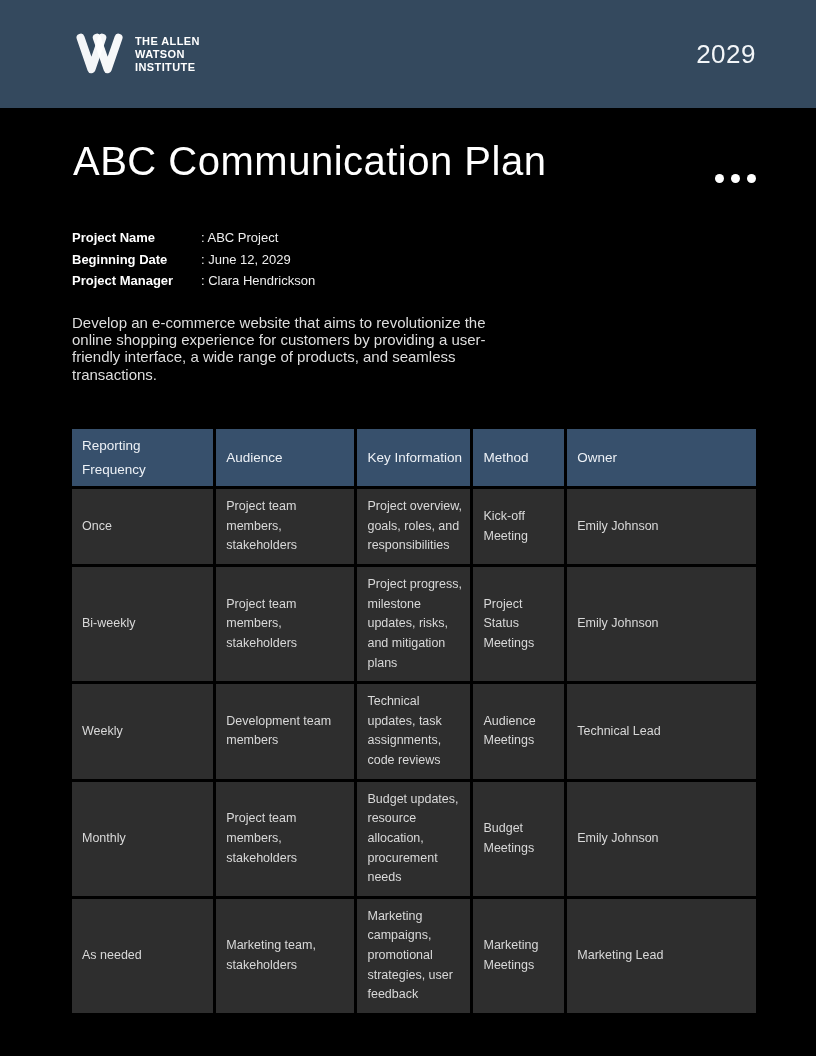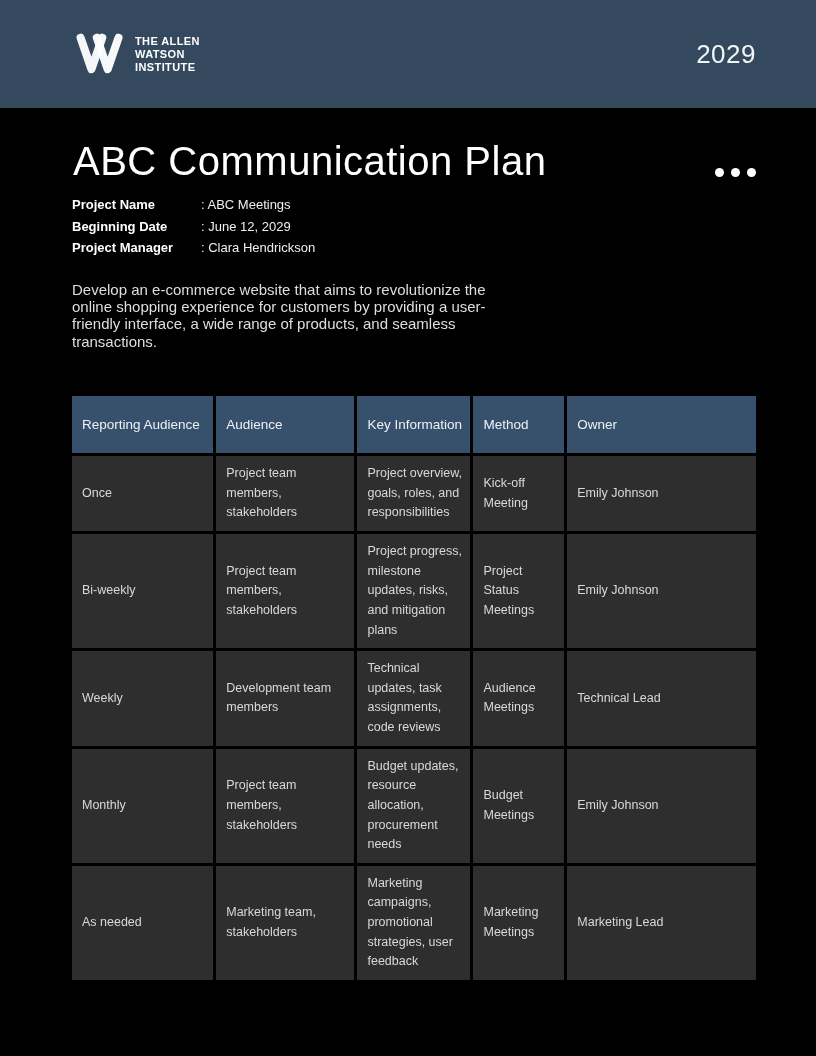--- a/index.html
+++ b/index.html
@@ -15,29 +15,29 @@
     padding: 0 60px 0 73px;
   }
   .logo { display: flex; align-items: center; gap: 10px; }
   .logo-mark { flex: 0 0 auto; display: block; }
   .logo-text { color: #ffffff; font-weight: bold; font-size: 11px; line-height: 13px; letter-spacing: 0.4px; }
   .year { color: #f2f5f8; font-size: 26px; letter-spacing: 0.5px; }
 
   
   .main { padding: 0 60px 0 72px; }
 
-  .title-row { display: flex; justify-content: space-between; align-items: center; margin-top: 31px; }
+  .title-row { display: flex; justify-content: space-between; align-items: flex-end; margin-top: 31px; }
   .doc-title {
     color: #ffffff; font-size: 40px; font-weight: 300; letter-spacing: 0.5px; line-height: 1.1;
     padding-left: 1px;
   }
   .menu-dots { display: flex; gap: 7px; margin-top: 22px; cursor: pointer; }
   .menu-dots i { width: 9px; height: 9px; border-radius: 50%; background: #ffffff; display: block; }
 
-  .details { margin-top: 11px; text-decoration: underline; }
+  .details { margin-top: 44px; text-decoration: underline; }
   .detail-row { display: flex; font-size: 13px; line-height: 21.5px; }
   .detail-label { width: 129px; font-weight: bold; color: #ffffff; }
   .detail-value { color: #efefef; }
 
   .purpose { margin-top: 22px; }
   .purpose-heading { font-size: 13.5px; font-weight: bold; color: #ffffff; margin-bottom: 7px; }
   .purpose-text { font-size: 15px; line-height: 17.4px; color: #dedede; max-width: 448px; }
 
   
   table.comm-table {
@@ -89,21 +89,21 @@
       <div class="menu-dots">
         <i></i>
         <i></i>
         <i></i>
       </div>
     </div>
 
     <div class="details">
         <div class="detail-row">
           <span class="detail-label">Project Name</span>
-          <span class="detail-value">: ABC Meetings</span>
+          <span class="detail-value">: ABC Project</span>
         </div>
         <div class="detail-row">
           <span class="detail-label">Beginning Date</span>
           <span class="detail-value">: June 12, 2029</span>
         </div>
         <div class="detail-row">
           <span class="detail-label">Project Manager</span>
           <span class="detail-value">: Clara Hendrickson</span>
         </div>
       </div>
@@ -115,21 +115,21 @@
     <table class="comm-table">
       <colgroup>
           <col style="width: 140px;">
           <col style="width: 137px;">
           <col style="width: 112px;">
           <col style="width: 90px;">
           <col style="width: 187px;">
         </colgroup>
       <thead>
           <tr>
-            <th>Reporting Audience</th>
+            <th>Reporting Frequency</th>
             <th>Audience</th>
             <th>Key Information</th>
             <th>Method</th>
             <th>Owner</th>
           </tr>
         </thead>
       <tbody>
           <tr>
             <td>Once</td>
             <td>Project team members, stakeholders</td>

